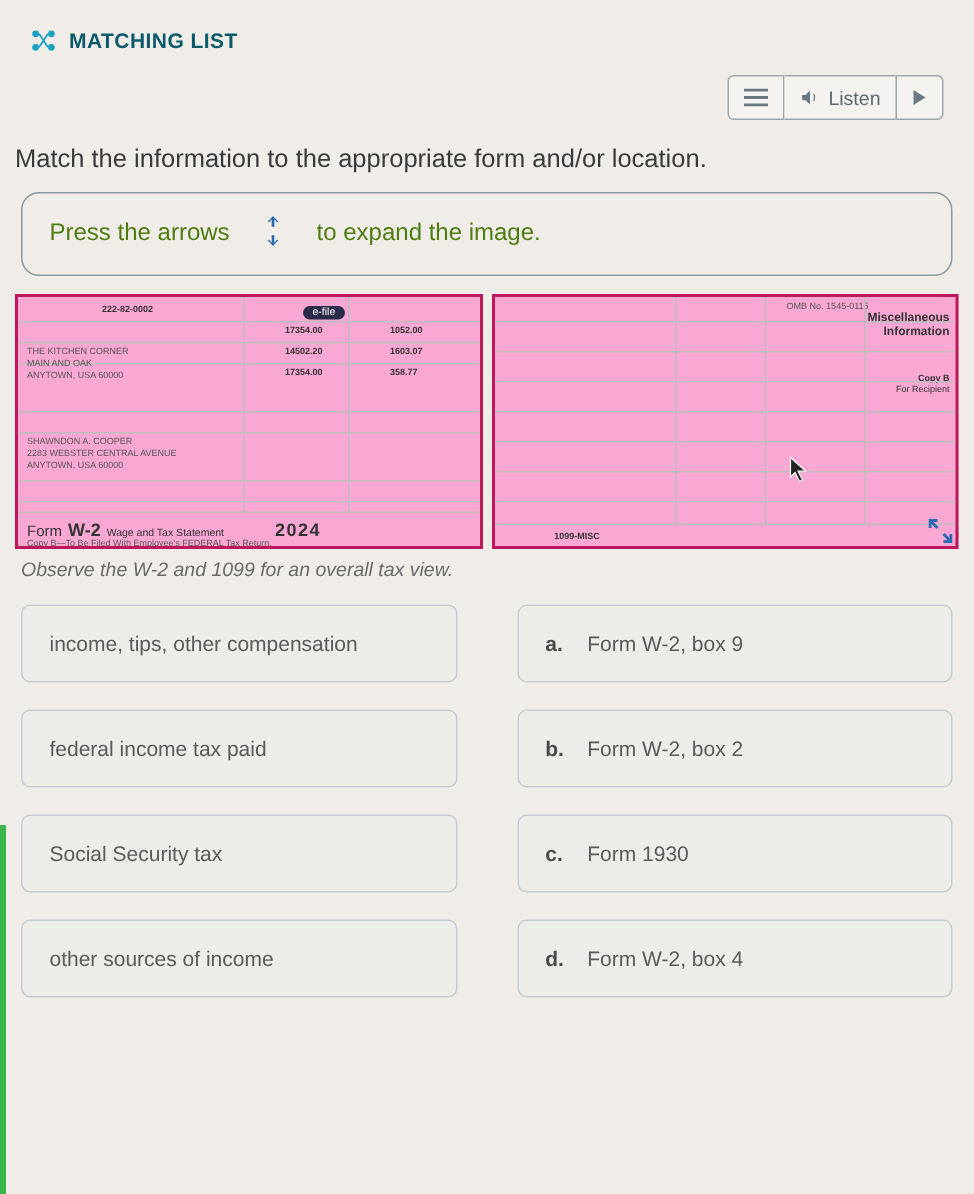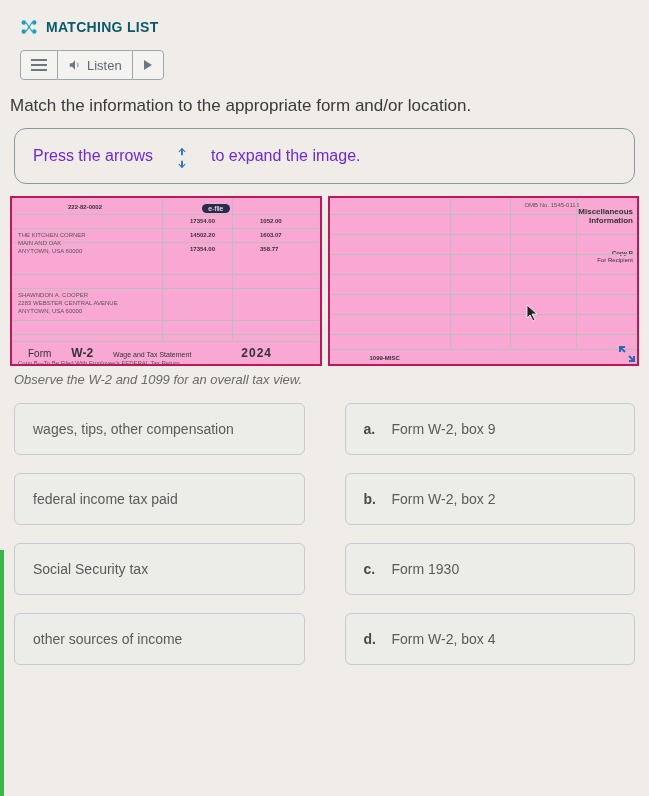--- a/index.html
+++ b/index.html
@@ -23,20 +23,21 @@
       font-size: 14px;
       letter-spacing: 0.3px;
     }
     .title-icon {
       width: 18px; height: 18px;
     }
     .controls {
       margin-top: 14px;
       display: flex;
       gap: 0;
+      justify-content: flex-end;
     }
     .ctrl-btn {
       border: 1px solid #9aa8af;
       background: #f5f3ef;
       height: 30px;
       display: flex;
       align-items: center;
       justify-content: center;
       color: #5a6a72;
       font-size: 13px;
@@ -50,23 +51,23 @@
       padding: 6px 10px 12px;
       font-size: 17px;
       color: #3a3a3a;
     }
     .expand-box {
       margin: 0 14px 12px;
       border: 1px solid #8a98a0;
       border-radius: 12px;
       padding: 18px 18px;
       display: flex;
-      align-items: flex-end;
+      align-items: flex-start;
       gap: 18px;
-      color: #6d28d9;
+      color: #4d7c0f;
       font-size: 16px;
     }
     .expand-icon {
       display: inline-flex;
       transform: rotate(45deg);
       color: #2a6ab2;
       font-size: 14px;
       margin: 0 4px;
     }
     .forms-area {
@@ -79,23 +80,23 @@
       flex: 1;
       background: #f9a8d4;
       border: 2px solid #be185d;
       position: relative;
       overflow: hidden;
     }
     .form-grid-line { position:absolute; background:#bdbdbd; }
     .tiny-text { position:absolute; font-size:6px; color:#555; line-height:1; }
     .tiny-text-b { font-weight:bold; color:#333; }
     .w2-label {
-      position:absolute; bottom:4px; left:16px;
+      position:absolute; bottom:4px; left:6px;
       font-size:10px; color:#333;
-      display:flex; align-items:baseline; gap:20px;
+      display:flex; align-items:baseline; gap:4px;
     }
     .w2-label .big { font-size:12px; font-weight:bold; }
     .w2-year { font-size:12px; font-weight:bold; letter-spacing:1px; }
     .efile-badge {
       position:absolute; top:6px; right:90px;
       background:#2a2a4a; color:#fff;
       font-size:7px; padding:1px 6px; border-radius:7px;
     }
     .misc-label {
       position:absolute; top:10px; right:4px;
@@ -271,21 +272,21 @@
       <path d="M1 1 L1 14 L4 11 L7 17 L9 16 L6 10 L11 10 Z" fill="#222" stroke="#fff" stroke-width="0.8"></path>
     </svg>
   </div>
 </div>
 
 <div class="caption">Observe the W-2 and 1099 for an overall tax view.</div>
 
 <div class="match-area">
   <div class="col">
     <div class="item-box">
-      <span>wages, tips, other compensation</span>
+      <span>income, tips, other compensation</span>
     </div>
     <div class="item-box">
       <span>federal income tax paid</span>
     </div>
     <div class="item-box">
       <span>Social Security tax</span>
     </div>
     <div class="item-box">
       <span>other sources of income</span>
     </div>

